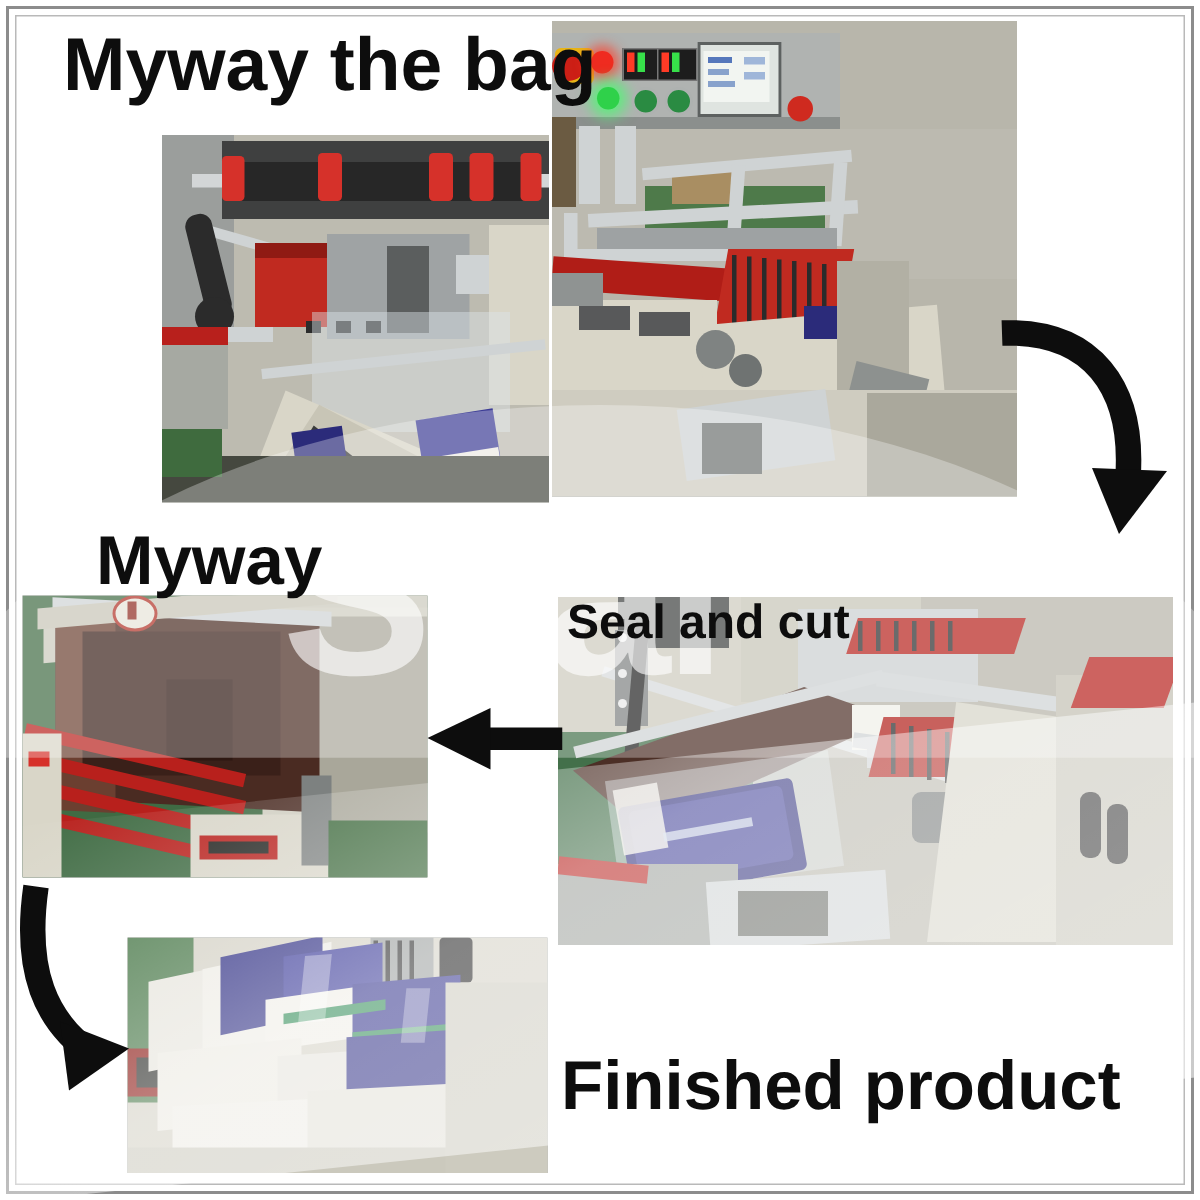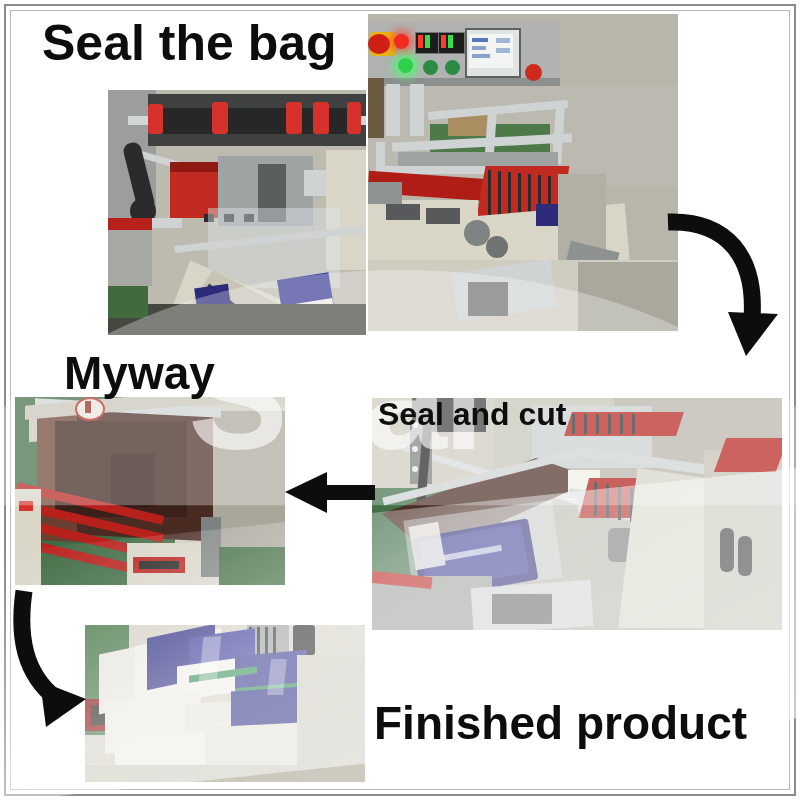--- a/index.html
+++ b/index.html
@@ -399,21 +399,21 @@
   <svg class="arrow" id="arrow-straight-left" viewBox="0 0 90 46">
     <rect x="38" y="15" width="52" height="15" fill="#0d0d0d"></rect>
     <polygon points="0,22 42,2 42,43" fill="#0d0d0d"></polygon>
   </svg>
 
   <svg class="arrow" id="arrow-curved-left" viewBox="0 0 95 145">
     <path d="M16 6 C 8 62, 22 96, 54 118" stroke="#0d0d0d" stroke-width="17" fill="none" stroke-linecap="butt"></path>
     <polygon points="32,96 78,114 38,142" fill="#0d0d0d"></polygon>
   </svg>
 
-  <div class="caption" id="cap-into">Seal the bag</div>
+  <div class="caption" id="cap-into">Myway the bag</div>
   <div class="caption" id="cap-shrink">Myway</div>
   <div class="caption" id="cap-seal">Seal and cut</div>
   <div class="caption" id="cap-finish">Finished product</div>
 
   <div class="frame-inner"></div>
   <div class="frame-outer"></div>
 
 </div>
 
 </body></html>

